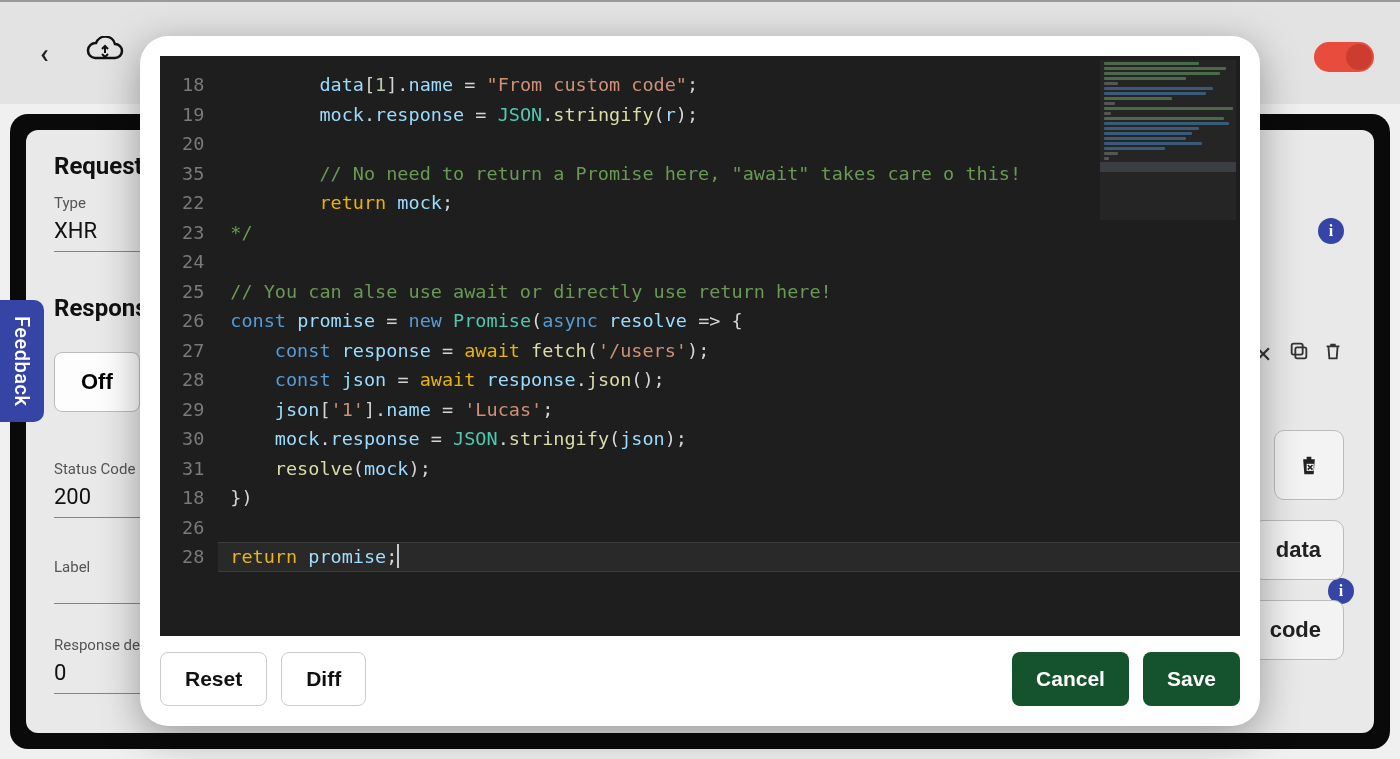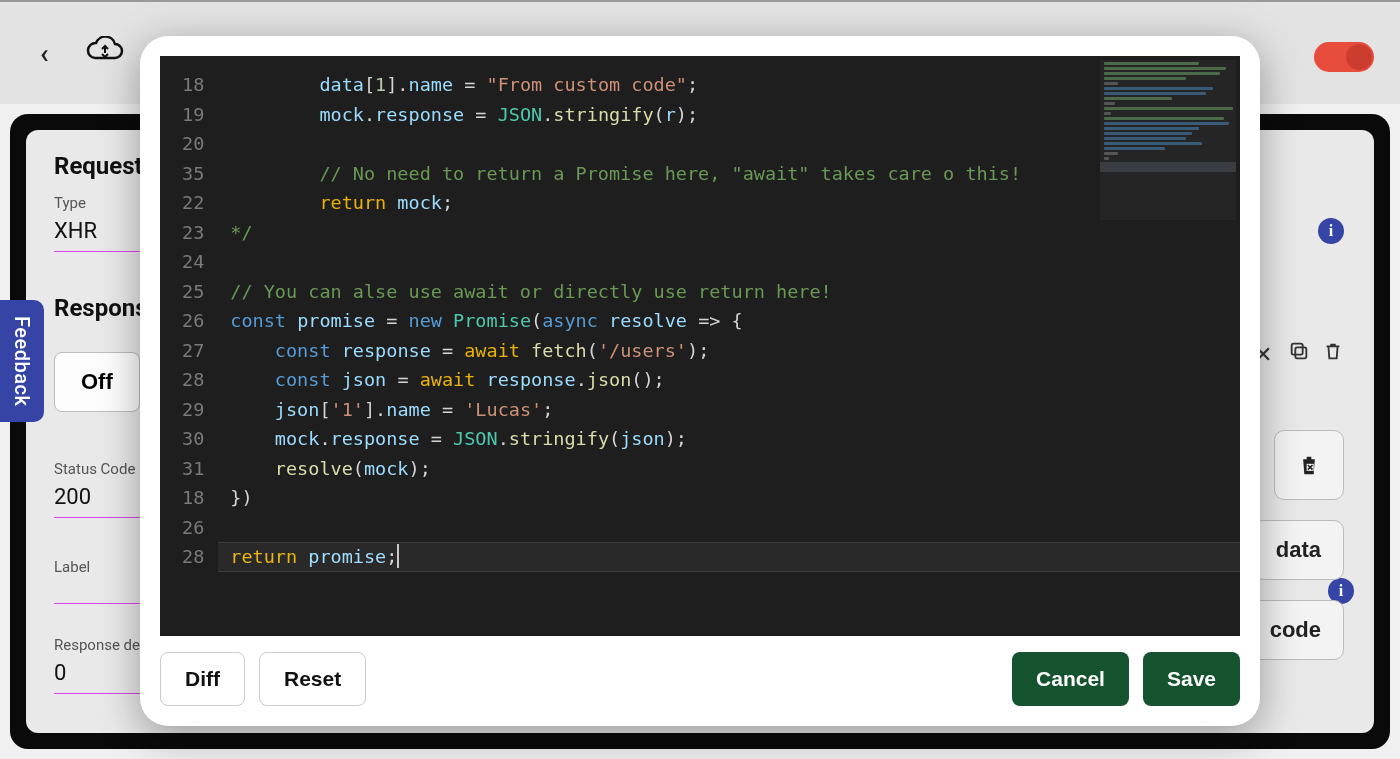--- a/index.html
+++ b/index.html
@@ -329,22 +329,22 @@
         <div class="mm-line mm-b" style="width:60%"></div>
         <div class="mm-line mm-b" style="width:72%"></div>
         <div class="mm-line mm-b" style="width:45%"></div>
         <div class="mm-line mm-d" style="width:10%"></div>
         <div class="mm-line mm-d" style="width:4%"></div>
         <div class="mm-hl"></div>
       </div>
     </div>
     <div class="modal-footer">
       <div class="footer-left">
+        <button class="btn btn-white">Reset</button>
         <button class="btn btn-white">Diff</button>
-        <button class="btn btn-white">Reset</button>
       </div>
       <div class="footer-right">
         <button class="btn btn-primary">Cancel</button>
         <button class="btn btn-primary">Save</button>
       </div>
     </div>
   </div>
 </div>
 
 </body></html>

